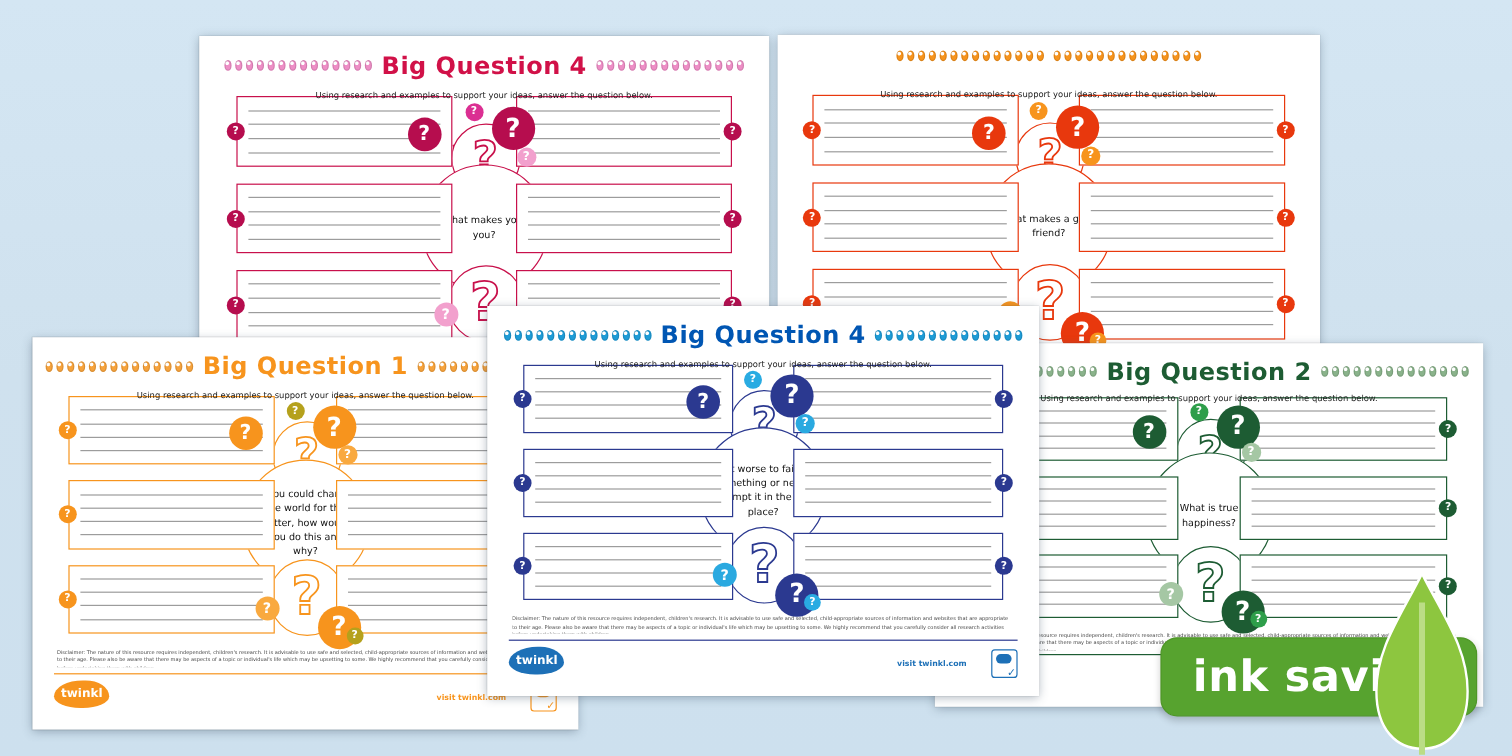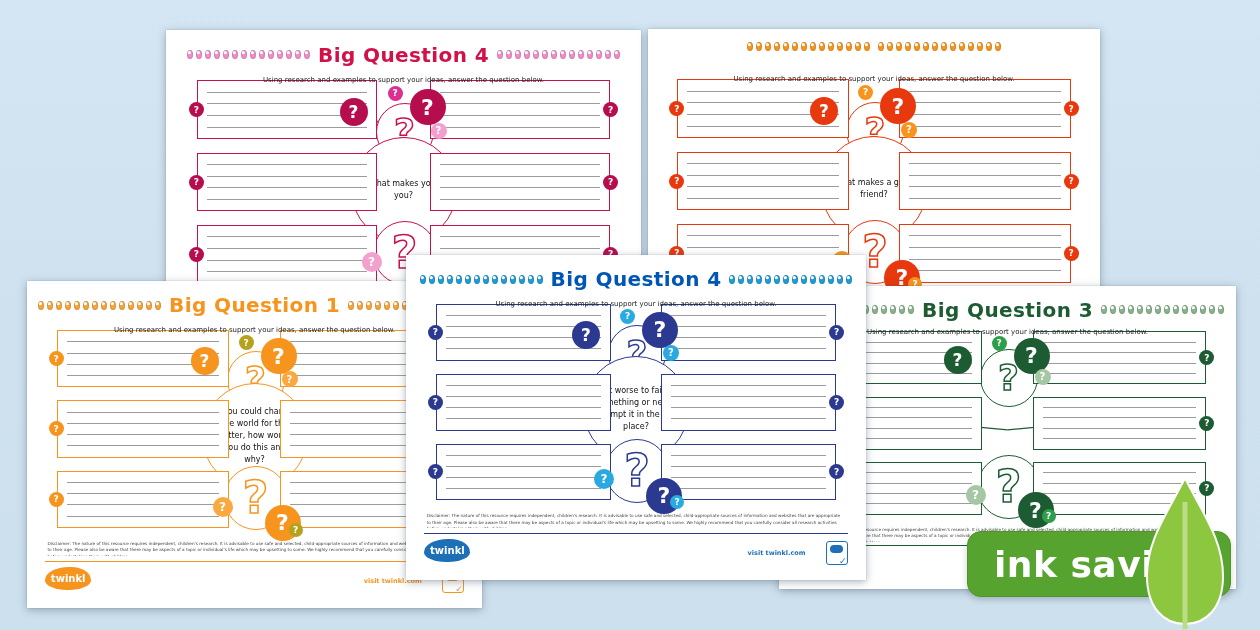--- a/index.html
+++ b/index.html
@@ -459,20 +459,23 @@
       <line x1="555" y1="270" x2="532" y2="330"></line>
       <line x1="430" y1="465" x2="500" y2="475"></line>
       <line x1="570" y1="465" x2="500" y2="475"></line>
       <line x1="445" y1="700" x2="470" y2="650"></line>
       <line x1="555" y1="700" x2="530" y2="650"></line>
     </svg>
 
     <div class="qc qc-top">
           <span class="oq oq1">?</span>
         </div>
+    <div class="center-circle">
+      <span class="qtext">What is true happiness?</span>
+    </div>
     <div class="qc qc-bot">
           <span class="oq oq2">?</span>
         </div>
 
     <div class="boxes">
           <div class="abox bl0">
             <div class="aline"></div>
             <div class="aline"></div>
             <div class="aline"></div>
             <div class="aline"></div>
@@ -533,21 +536,21 @@
             <span class="bead"></span>
             <span class="bead"></span>
             <span class="bead"></span>
             <span class="bead"></span>
             <span class="bead"></span>
             <span class="bead"></span>
             <span class="bead"></span>
             <span class="bead"></span>
             <span class="bead"></span>
           </div>
-      <div class="title">Big Question 3</div>
+      <div class="title">Big Question 2</div>
       <div class="beads beads-right">
             <span class="bead"></span>
             <span class="bead"></span>
             <span class="bead"></span>
             <span class="bead"></span>
             <span class="bead"></span>
             <span class="bead"></span>
             <span class="bead"></span>
             <span class="bead"></span>
             <span class="bead"></span>

